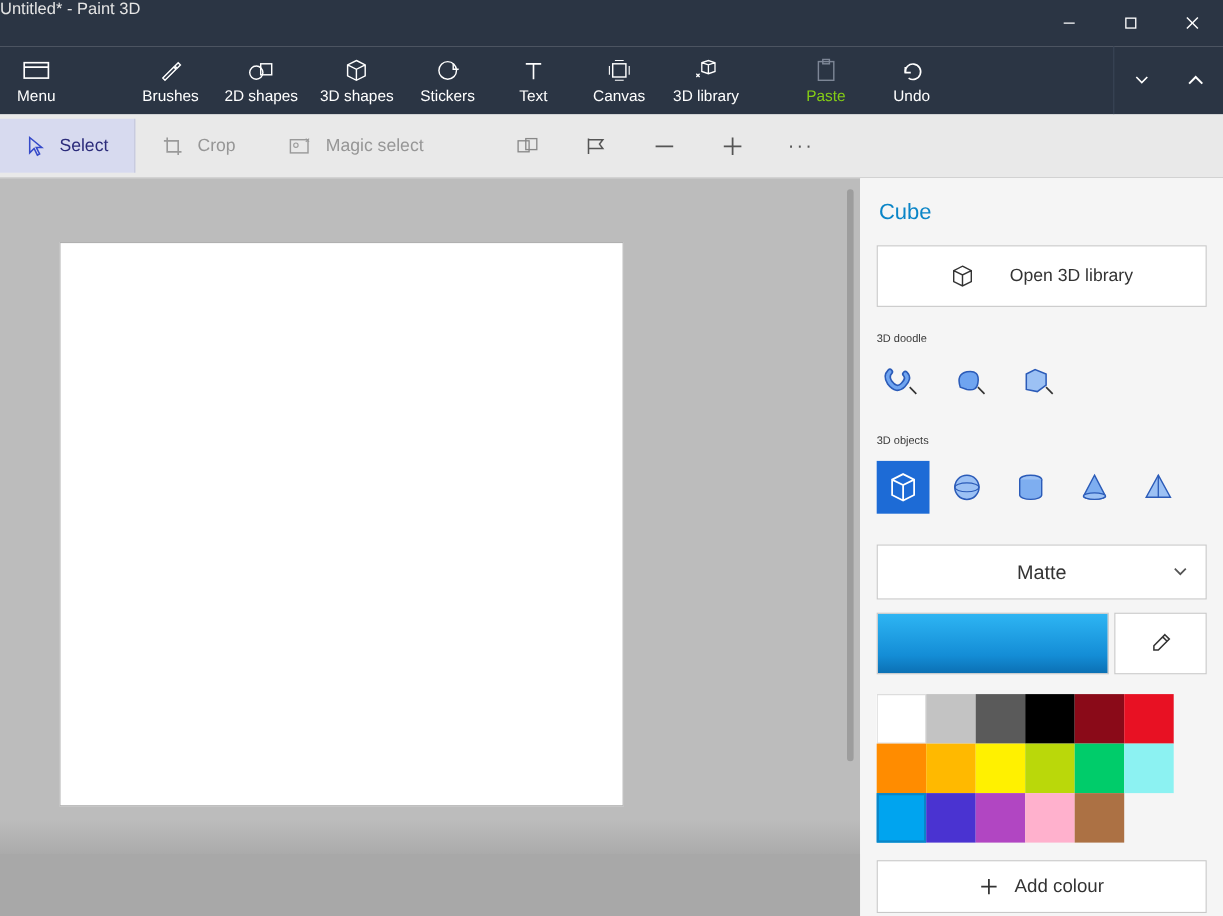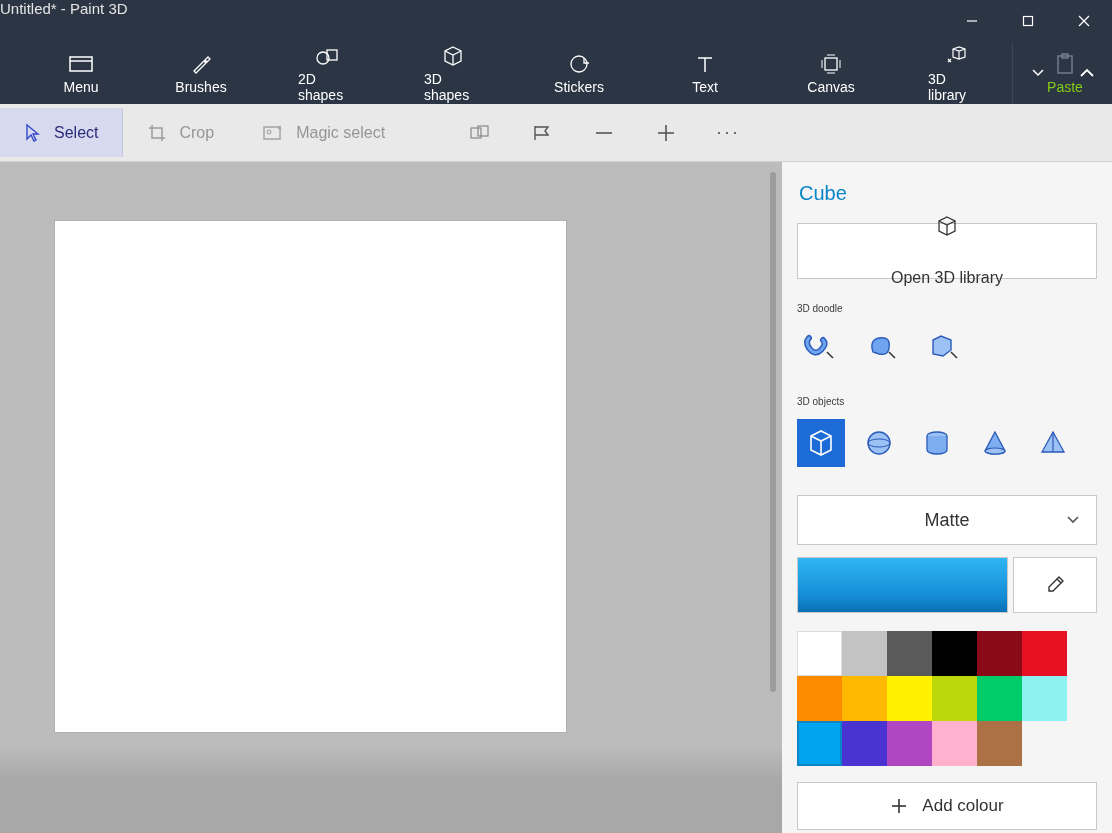--- a/index.html
+++ b/index.html
@@ -9,21 +9,21 @@
     color: #e5e5e5; font-size: 15px; position: relative;
   }
   .titlebar .controls { position: absolute; right: 0; top: 0; display: flex; height: 42px; }
   .tbtn { width: 56px; display:flex; align-items:center; justify-content:center; color:#fff; }
   .ribbon {
     height: 62px; background: #2b3544; display: flex; align-items: center;
     color: #fff; font-size: 14px; position: relative;
   }
   .ribbon-item {
     display: flex; flex-direction: column; align-items: center; justify-content: center;
-    gap: 3px; padding: 0 10px; height: 62px; min-width: 78px; cursor: pointer; margin-left: 48px;
+    gap: 3px; padding: 0 10px; height: 62px; min-width: 78px; cursor: pointer;
   }
   .ribbon-item.disabled { color: #84cc16; text-align: center; }
   .ribbon-item .ico { height: 24px; display:flex; align-items:center; justify-content:center; }
   .ribbon-right { position:absolute; right:0; display:flex; height:62px; align-items:center; }
   .ribbon-caret { width:50px; height:62px; display:flex; align-items:center; justify-content:center; border-left:1px solid #3a4556;}
   .ribbon-collapse { width:50px; height:62px; display:flex; align-items:center; justify-content:center;}
 
   .toolbar {
     height: 58px; background: #e9e9e9; display: flex; align-items: center;
     color: #3a3a3a; font-size: 16px; position: relative;
@@ -58,21 +58,21 @@
   .hthumb { position:absolute; bottom:4px; left:300px; width:190px; height:7px; background:#9d9d9d; border-radius:3px;}
 
   .sidepanel {
     width:330px; background:#f5f5f5; padding:20px 15px 0 15px;
     overflow-y:auto; position:relative;
   }
   .sp-title { color:#0a85c7; font-size:20px; font-weight:400; margin-bottom:18px; margin-left:2px;}
   .sp-lib-btn {
     height:56px; border:1px solid #c8c8c8; background:#fff; display:flex;
     align-items:center; justify-content:center; gap:32px; font-size:16px; color:#333;
-    cursor:pointer; margin-bottom:24px;flex-direction:column;
+    cursor:pointer; margin-bottom:24px;
   }
   .sp-section-label { font-size:10px; color:#3a3a3a; margin-bottom:12px; }
   .doodle-row { display:flex; gap:18px; margin-bottom:30px; }
   .doodle-item { width:44px; height:40px; display:flex; align-items:center; justify-content:center; cursor:pointer;}
   .objects-row { display:flex; gap:10px; margin-bottom:28px; }
   .obj-item { width:48px; height:48px; display:flex; align-items:center; justify-content:center; cursor:pointer;}
   .obj-item.sel { background:#1d6bd6; }
   .material-select {
     height:50px; border:1px solid #c8c8c8; background:#fff; display:flex;
     align-items:center; justify-content:center; font-size:18px; color:#333;

